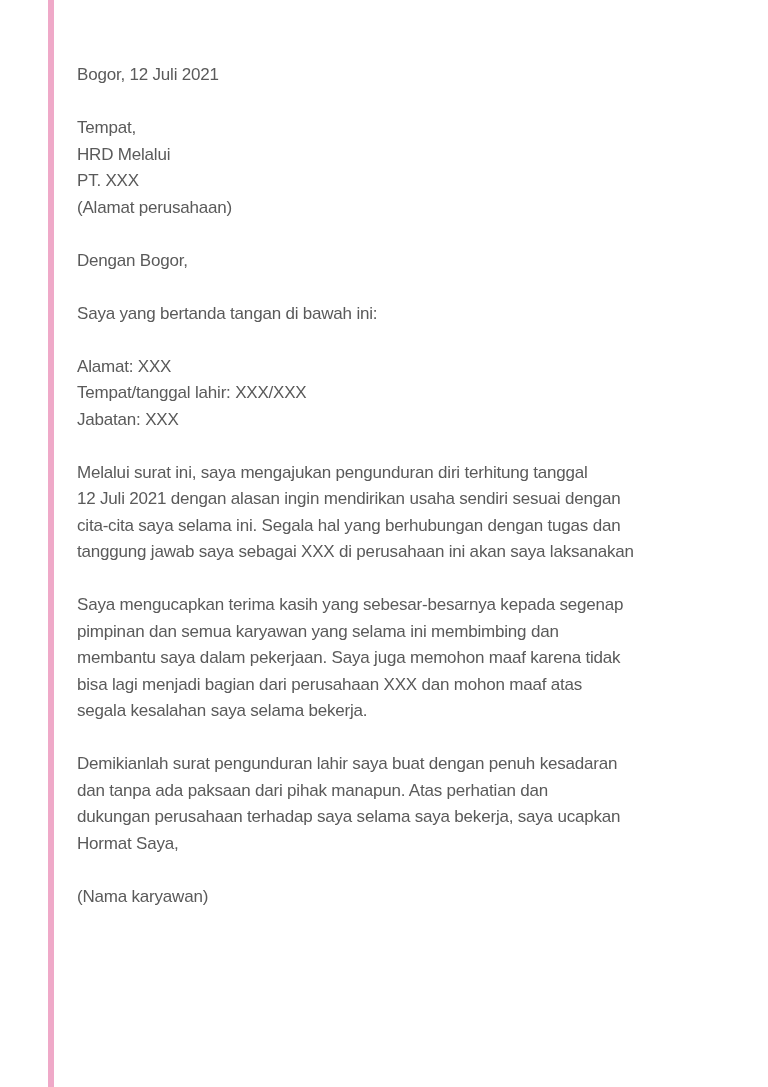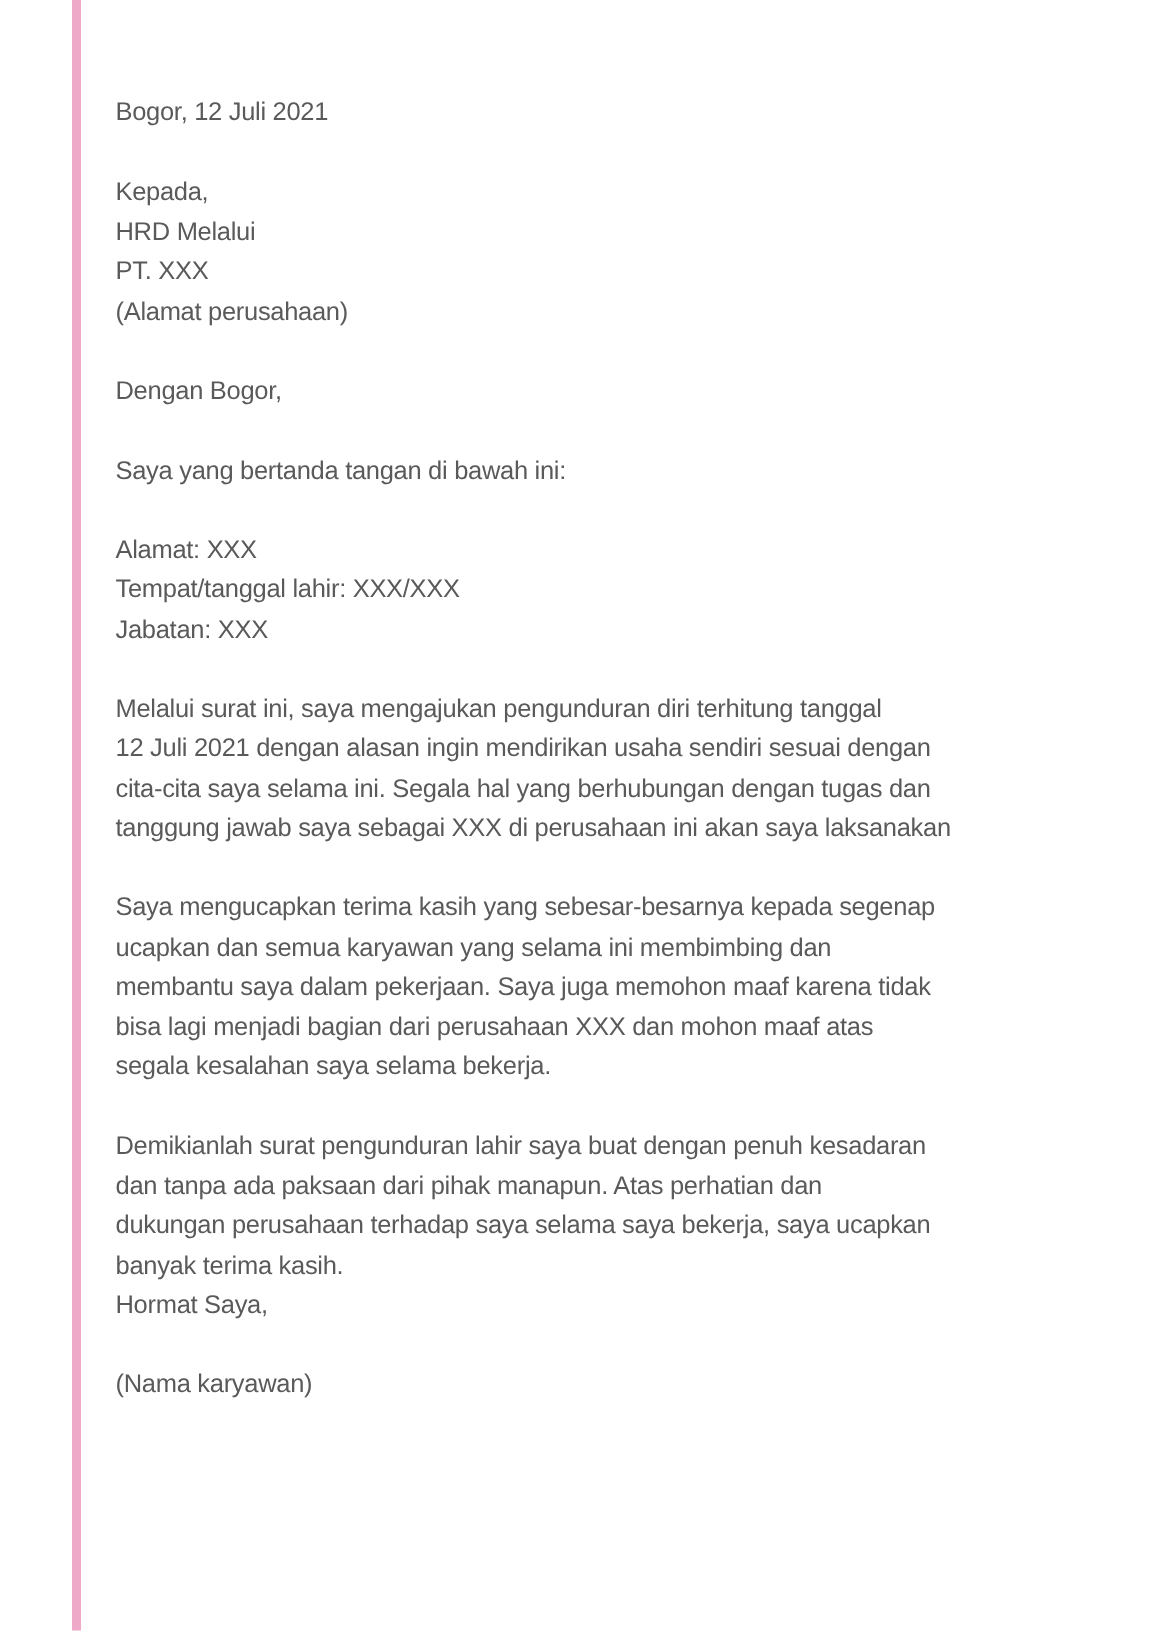--- a/index.html
+++ b/index.html
@@ -45,21 +45,21 @@
 </head>
 <body>
 
 <div class="accent-bar"></div>
 
 <div class="letter">
   <span class="line">Bogor, 12 Juli 2021</span>
   <span class="gap"></span>
 
   <div>
-    <span class="line">Kepada,</span>
+    <span class="line">Tempat,</span>
     <span class="line">HRD Melalui</span>
     <span class="line">PT. XXX</span>
     <span class="line">(Alamat perusahaan)</span>
   </div>
   <span class="gap"></span>
 
   <span class="line">Dengan Bogor,</span>
   <span class="gap"></span>
 
   <span class="line">Saya yang bertanda tangan di bawah ini:</span>
@@ -75,30 +75,29 @@
   <div>
     <span class="line">Melalui surat ini, saya mengajukan pengunduran diri terhitung tanggal</span>
     <span class="line">12 Juli 2021 dengan alasan ingin mendirikan usaha sendiri sesuai dengan</span>
     <span class="line">cita-cita saya selama ini. Segala hal yang berhubungan dengan tugas dan</span>
     <span class="line">tanggung jawab saya sebagai XXX di perusahaan ini akan saya laksanakan</span>
   </div>
   <span class="gap"></span>
 
   <div>
     <span class="line">Saya mengucapkan terima kasih yang sebesar-besarnya kepada segenap</span>
-    <span class="line">ucapkan dan semua karyawan yang selama ini membimbing dan</span>
+    <span class="line">pimpinan dan semua karyawan yang selama ini membimbing dan</span>
     <span class="line">membantu saya dalam pekerjaan. Saya juga memohon maaf karena tidak</span>
     <span class="line">bisa lagi menjadi bagian dari perusahaan XXX dan mohon maaf atas</span>
     <span class="line">segala kesalahan saya selama bekerja.</span>
   </div>
   <span class="gap"></span>
 
   <div>
     <span class="line">Demikianlah surat pengunduran lahir saya buat dengan penuh kesadaran</span>
     <span class="line">dan tanpa ada paksaan dari pihak manapun. Atas perhatian dan</span>
     <span class="line">dukungan perusahaan terhadap saya selama saya bekerja, saya ucapkan</span>
-    <span class="line">banyak terima kasih.</span>
   </div>
   <span class="line">Hormat Saya,</span>
   <span class="gap"></span>
 
   <span class="line">(Nama karyawan)</span>
 </div>
 
 </body></html>

